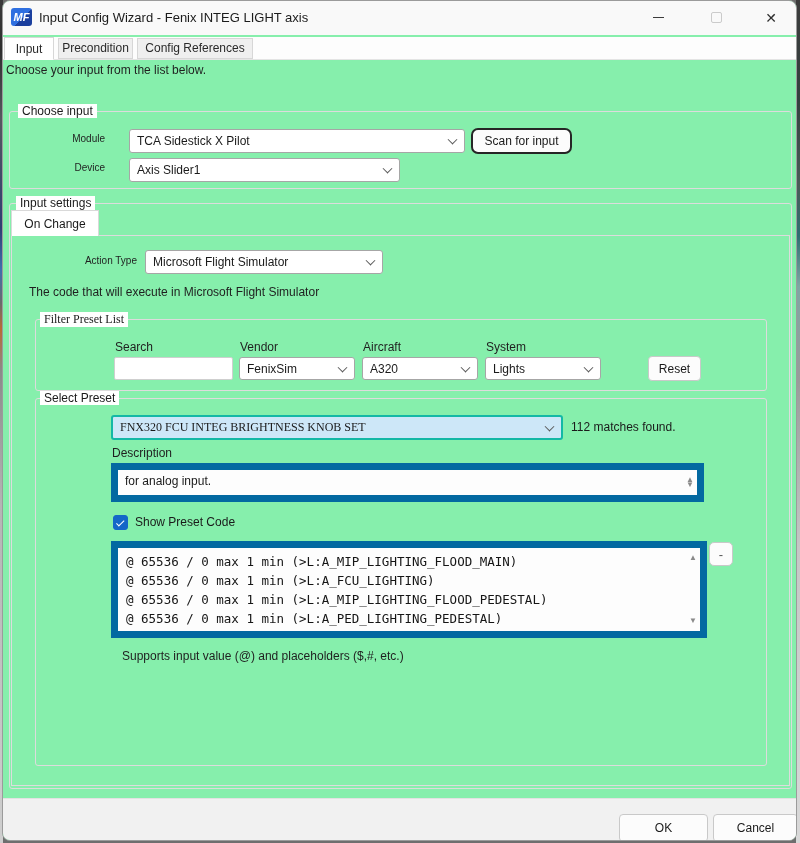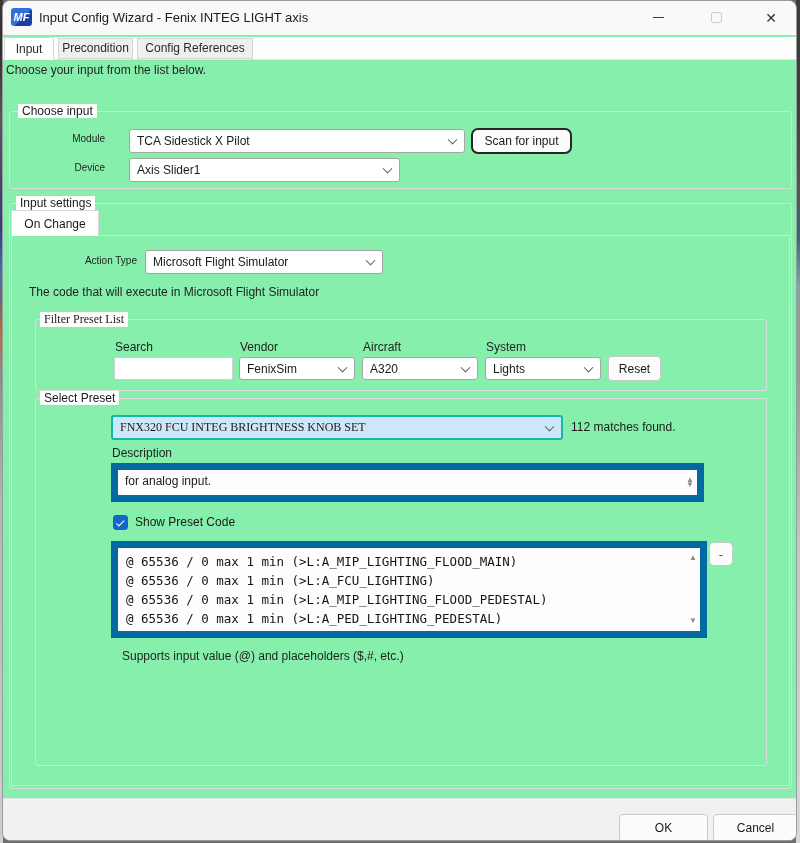--- a/index.html
+++ b/index.html
@@ -163,21 +163,21 @@
     <span class="chev"></span>
   </div>
   <div class="combo" style="left:359px; top:356px; width:116px; height:23px; z-index:4;">
     <span>A320</span>
     <span class="chev"></span>
   </div>
   <div class="combo" style="left:482px; top:356px; width:116px; height:23px; z-index:4;">
     <span>Lights</span>
     <span class="chev"></span>
   </div>
-  <div class="abs btn btn-reset" style="z-index:4;">Reset</div>
+  <div class="abs btn btn-reset" style="z-index:4;margin-left:40px;">Reset</div>
 
   <div class="abs group g-preset" style="z-index:3;">
     <span class="legend" style="left:4px;">Select Preset</span>
   </div>
   <div class="combo highlight" style="left:108px; top:414px; width:452px; height:25px; z-index:4;">
     <span>FNX320 FCU INTEG BRIGHTNESS KNOB SET</span>
     <span class="chev"></span>
   </div>
   <div class="abs matches" style="z-index:4;">112 matches found.</div>
 

